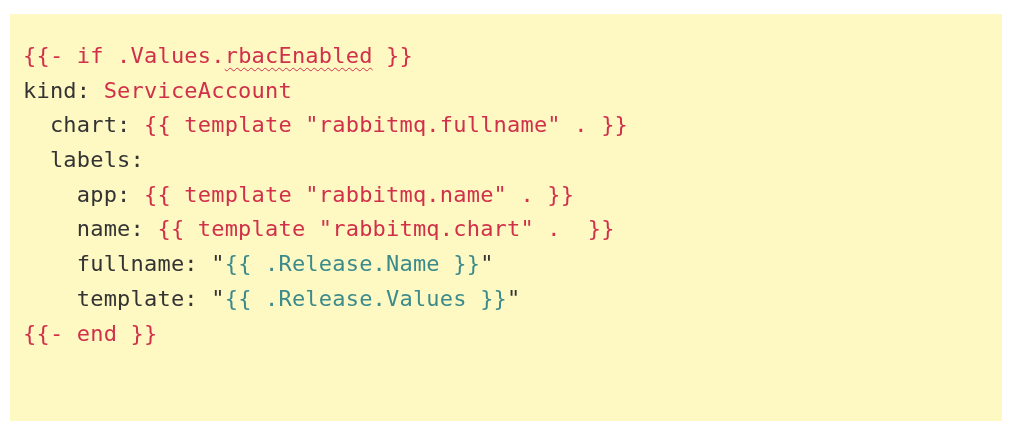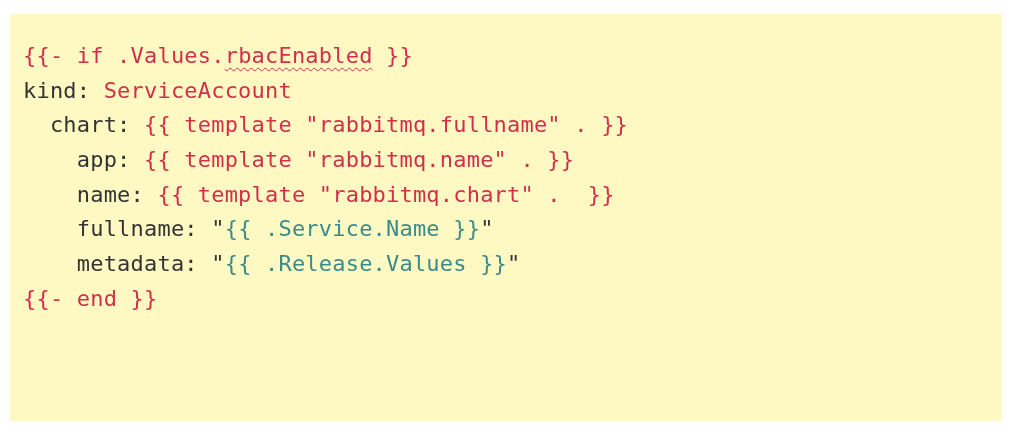--- a/index.html
+++ b/index.html
@@ -37,23 +37,24 @@
 <div class="code-block">
 
   <div class="line"><span class="tok-red">{{- if .Values.</span><span class="tok-red squiggle">rbacEnabled</span><span class="tok-red"> }}</span></div>
 
 
   <div class="line"><span class="tok-key">kind: </span><span class="tok-red">ServiceAccount</span></div>
 
 
   <div class="line"><span>  </span><span class="tok-key">chart: </span><span class="tok-red">{{ template "rabbitmq.fullname" . }}</span></div>
 
+  <div class="line"><span>  </span><span class="tok-key">labels:</span></div>
 
   <div class="line"><span>    </span><span class="tok-key">app: </span><span class="tok-red">{{ template "rabbitmq.name" . }}</span></div>
 
   <div class="line"><span>    </span><span class="tok-key">name: </span><span class="tok-red">{{ template "rabbitmq.chart" .  }}</span></div>
 
-  <div class="line"><span>    </span><span class="tok-key">fullname: </span><span class="tok-plain">"</span><span class="tok-teal">{{ .Service.Name }}</span><span class="tok-plain">"</span></div>
+  <div class="line"><span>    </span><span class="tok-key">fullname: </span><span class="tok-plain">"</span><span class="tok-teal">{{ .Release.Name }}</span><span class="tok-plain">"</span></div>
 
-  <div class="line"><span>    </span><span class="tok-key">metadata: </span><span class="tok-plain">"</span><span class="tok-teal">{{ .Release.Values }}</span><span class="tok-plain">"</span></div>
+  <div class="line"><span>    </span><span class="tok-key">template: </span><span class="tok-plain">"</span><span class="tok-teal">{{ .Release.Values }}</span><span class="tok-plain">"</span></div>
 
   <div class="line"><span class="tok-red">{{- end }}</span></div>
 </div>
 
 </body></html>

